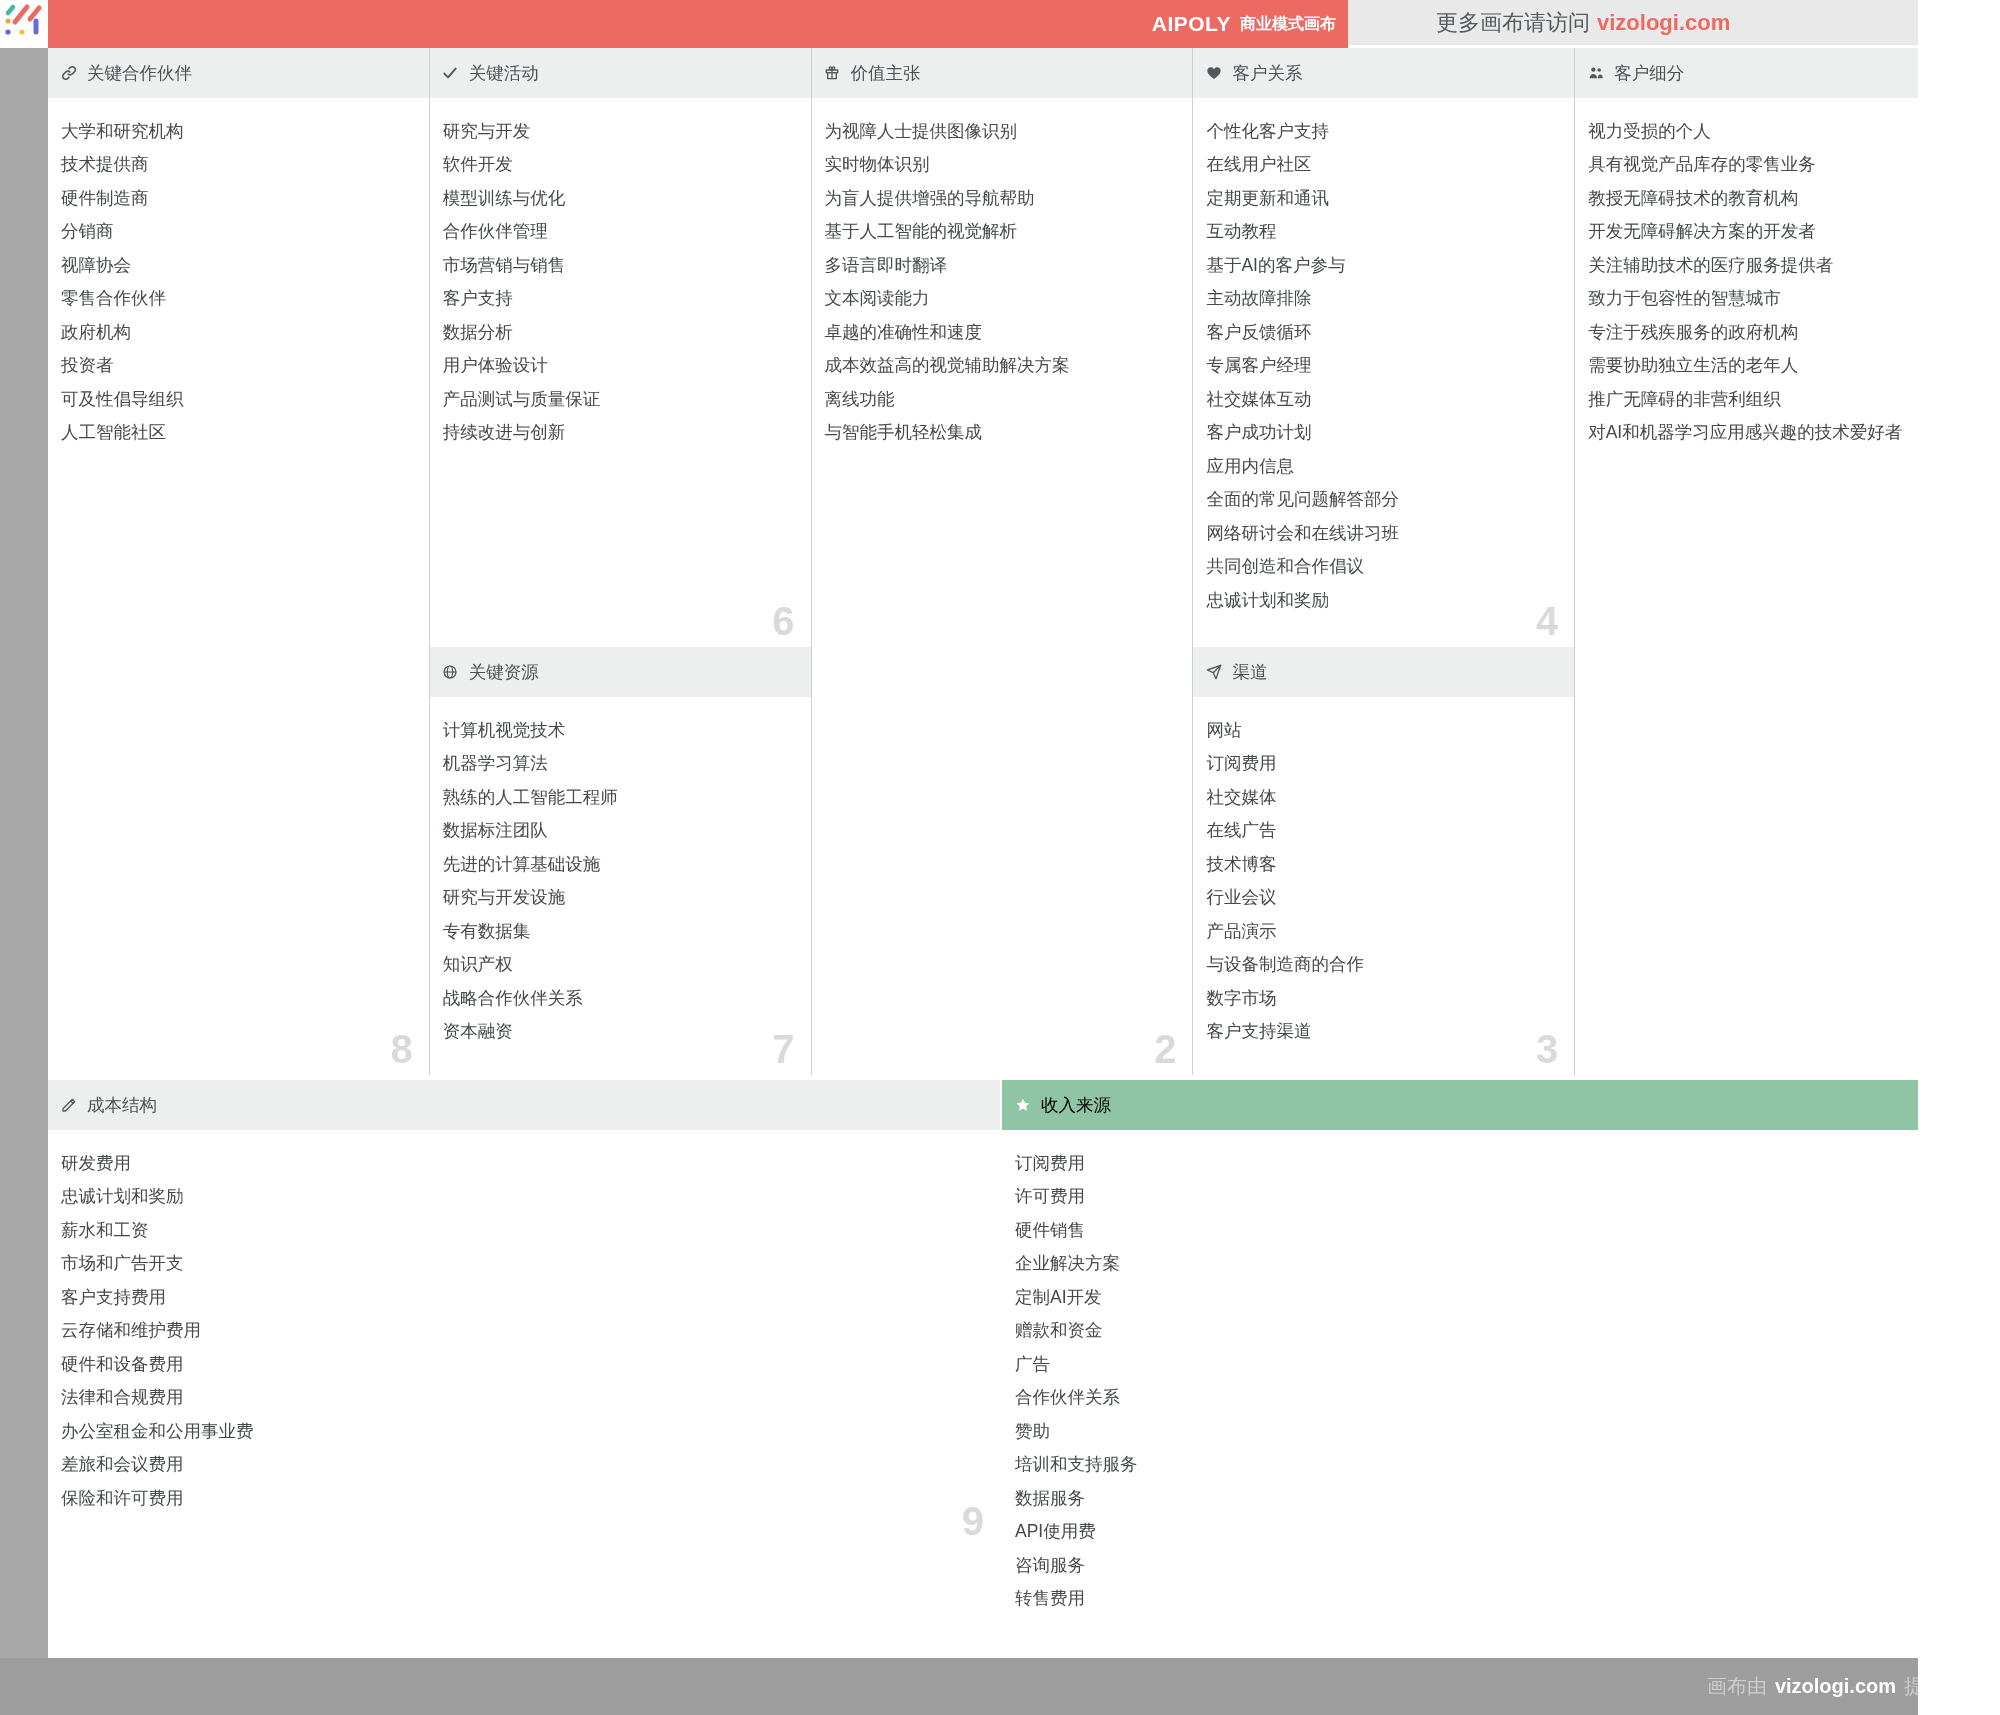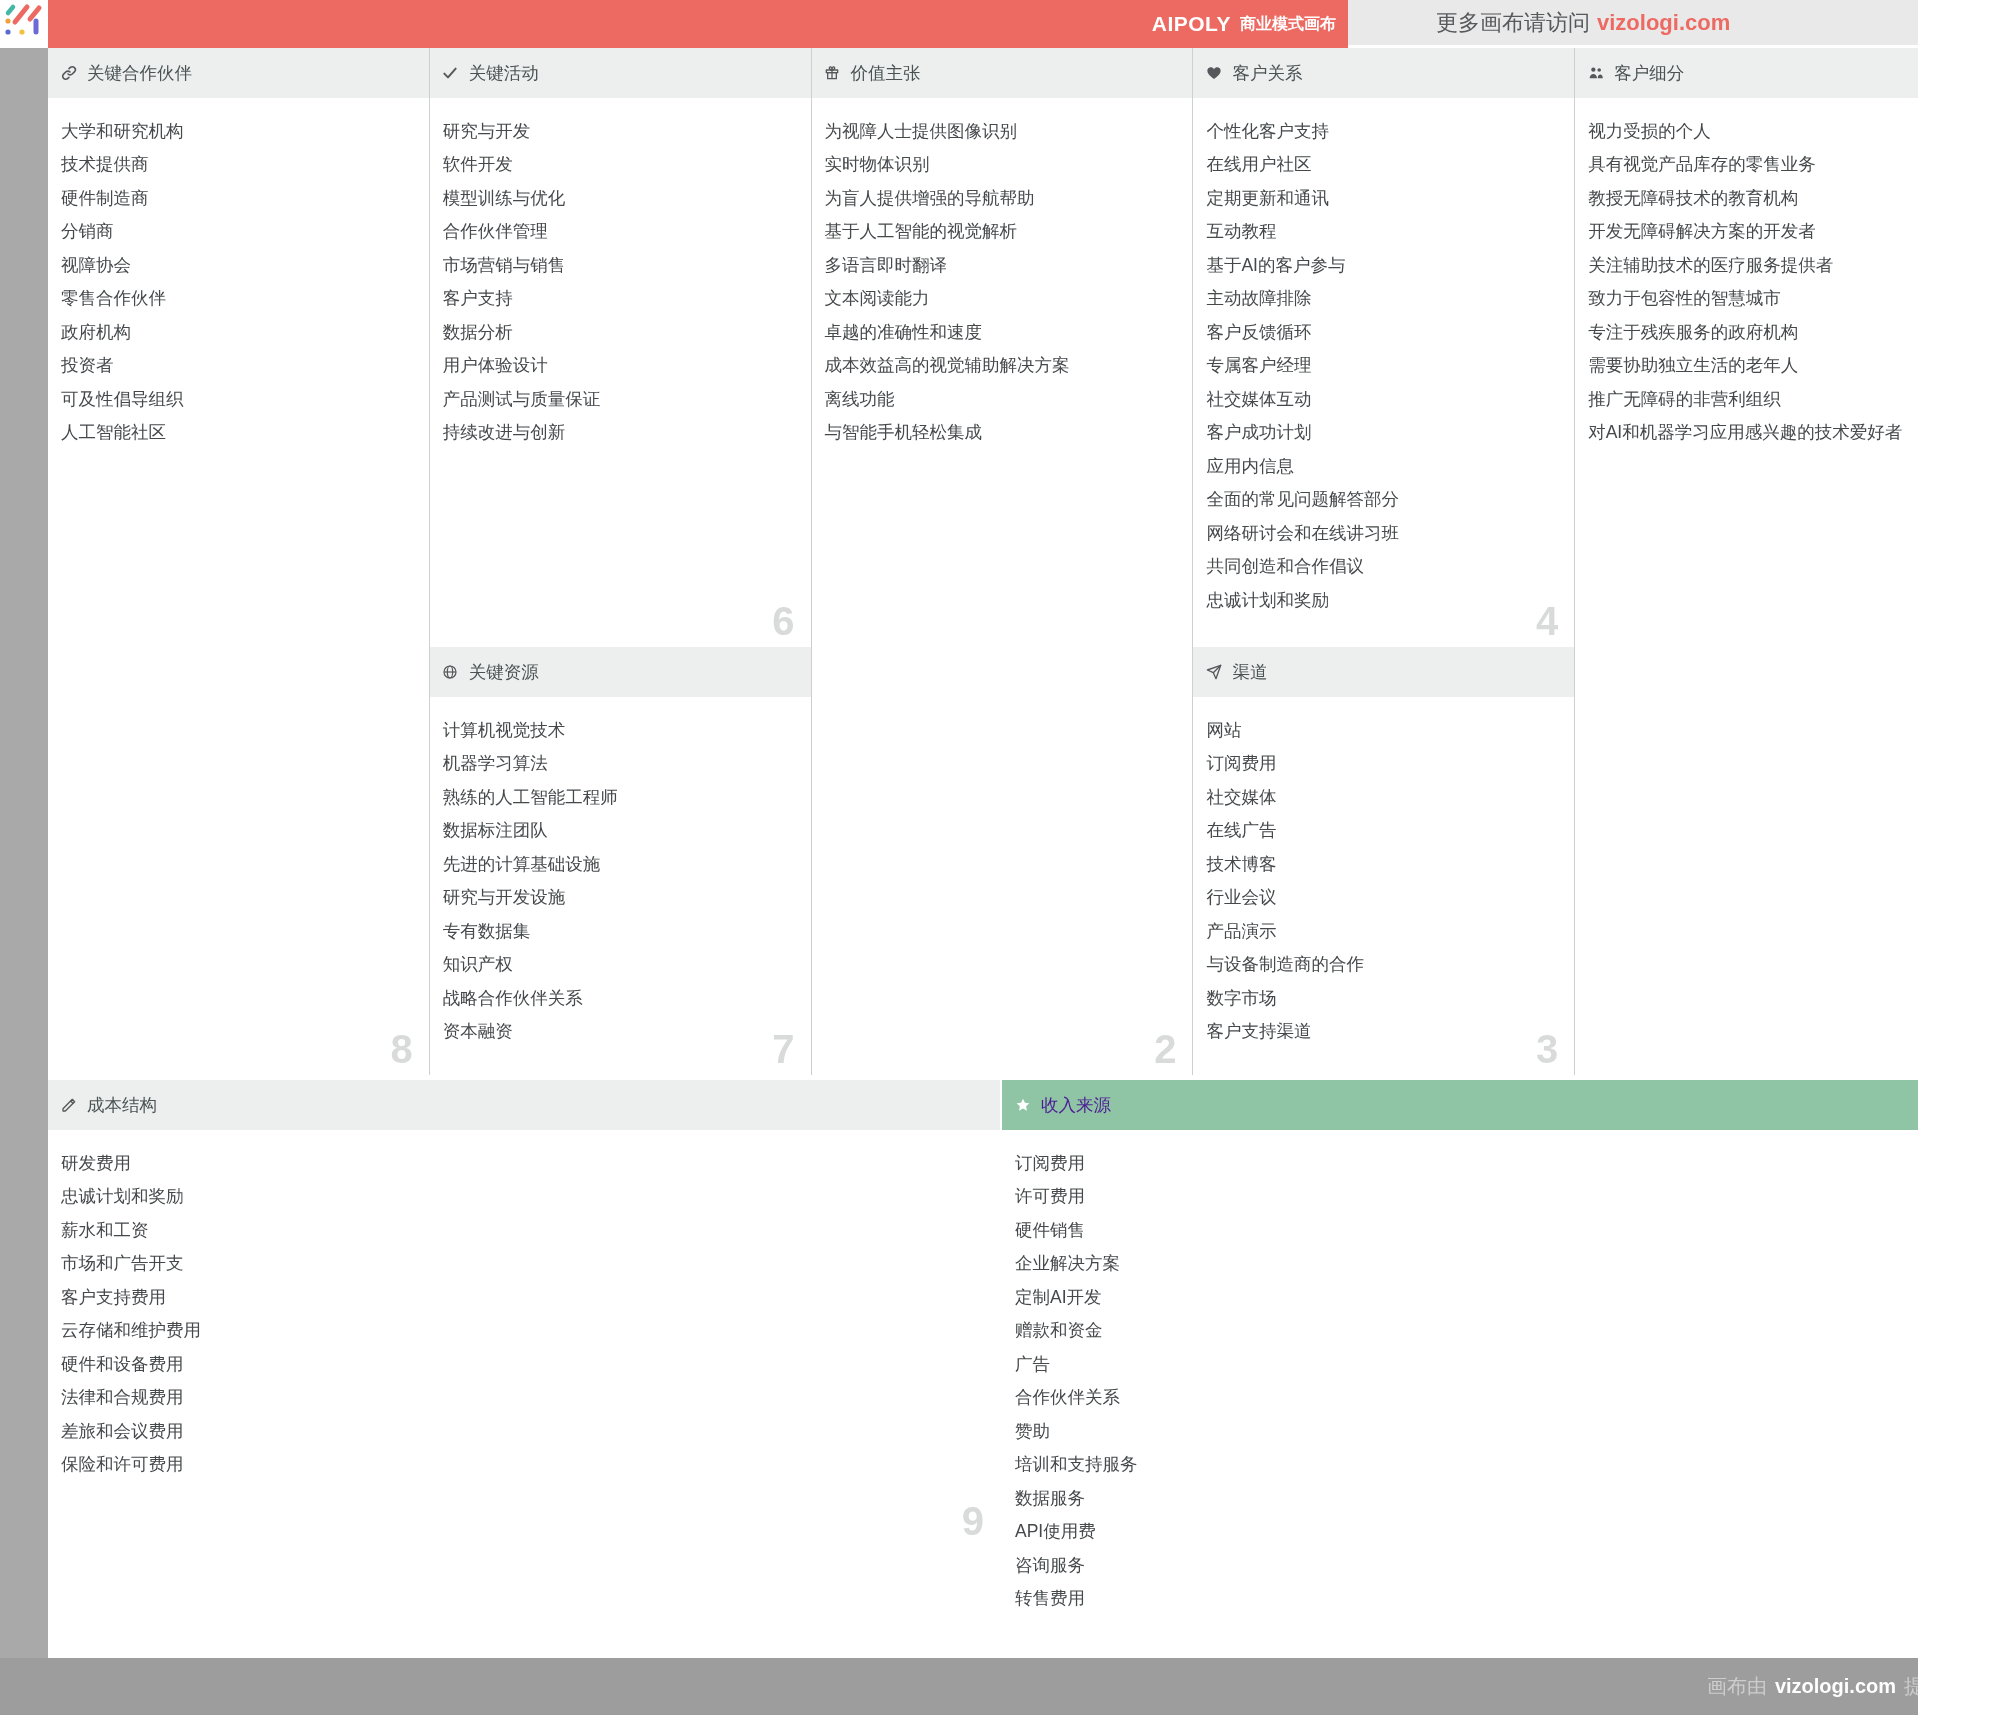--- a/index.html
+++ b/index.html
@@ -42,21 +42,21 @@
   .item{height:33.5px;display:flex;align-items:center;font-size:17.5px;color:#45494b;}
 
   .num{position:absolute;right:16px;bottom:6px;font-size:40px;font-weight:bold;
        color:#d9dbda;line-height:1;}
   .sectionbox.upper .num{bottom:2px;}
 
   
   .bottomrow{position:absolute;left:48px;top:1080px;width:1908px;height:578px;}
   .costbox{position:absolute;left:0;top:0;width:952px;height:467px;}
   .revbox{position:absolute;left:954px;top:0;width:954px;height:577px;}
-  .revbox .band{background:#8fc5a4;color:#4c1d95;align-items:center;}
+  .revbox .band{background:#8fc5a4;color:#000000;align-items:center;}
   .revbox .band .b-icon{color:#ffffff;}
 
   
   .footerbar{position:absolute;left:0;top:1658px;width:1948px;height:57px;background:#9d9d9d;
              display:flex;align-items:center;justify-content:flex-end;
              padding-right:4px;box-sizing:border-box;font-size:20px;color:#cdcdcd;}
   .footerbar .link{color:#ffffff;font-weight:bold;margin:0 8px;text-decoration:none;}
 
   
   .rightstrip{position:absolute;left:1956px;top:48px;width:44px;height:1667px;background:#ffffff;}
@@ -313,20 +313,21 @@
       </header>
       <div class="items">
           <div class="item">研发费用</div>
           <div class="item">忠诚计划和奖励</div>
           <div class="item">薪水和工资</div>
           <div class="item">市场和广告开支</div>
           <div class="item">客户支持费用</div>
           <div class="item">云存储和维护费用</div>
           <div class="item">硬件和设备费用</div>
           <div class="item">法律和合规费用</div>
+          <div class="item">办公室租金和公用事业费</div>
           <div class="item">差旅和会议费用</div>
           <div class="item">保险和许可费用</div>
         </div>
       <span class="num">9</span>
     </section>
 
     <section class="sectionbox revbox">
       <header class="band">
         <span class="b-icon">
           <svg viewBox="0 0 24 24">

